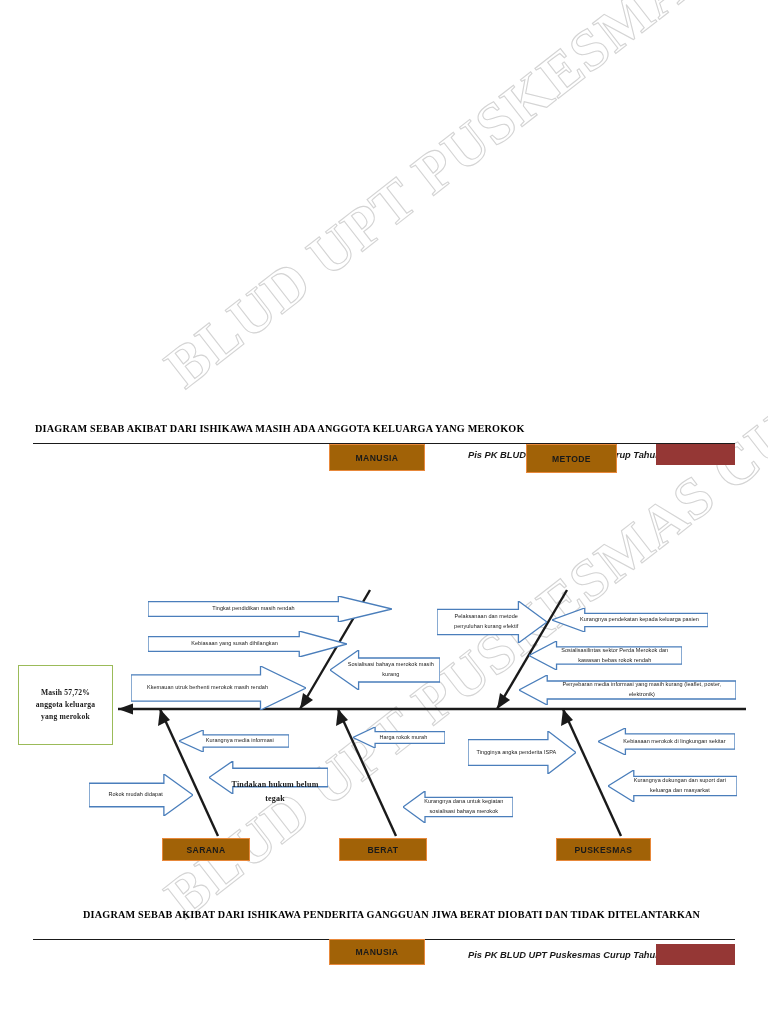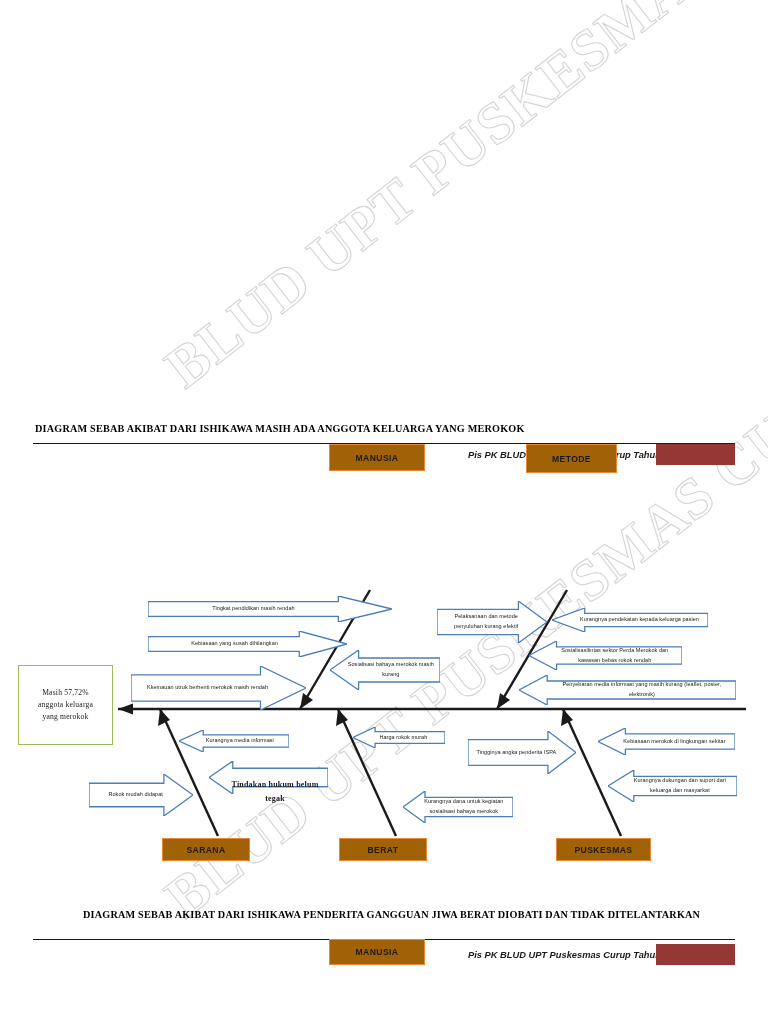--- a/index.html
+++ b/index.html
@@ -80,21 +80,21 @@
     border:1.6px solid #9bbb59;
     background:#ffffff;
     display:flex;align-items:center;justify-content:center;
     text-align:center;
     z-index:20;
     padding:2px;
     box-sizing:border-box;
   }
   .effect-box span{
     font-family:"Liberation Serif", serif;
-    font-weight:400;
+    font-weight:700;
     font-size:7.6px;
     line-height:1.55;
     color:#1a1a1a;
     letter-spacing:.2px;
   }
 
   
   .bones{
     position:absolute;left:0;top:560px;width:768px;height:320px;
     z-index:10;

